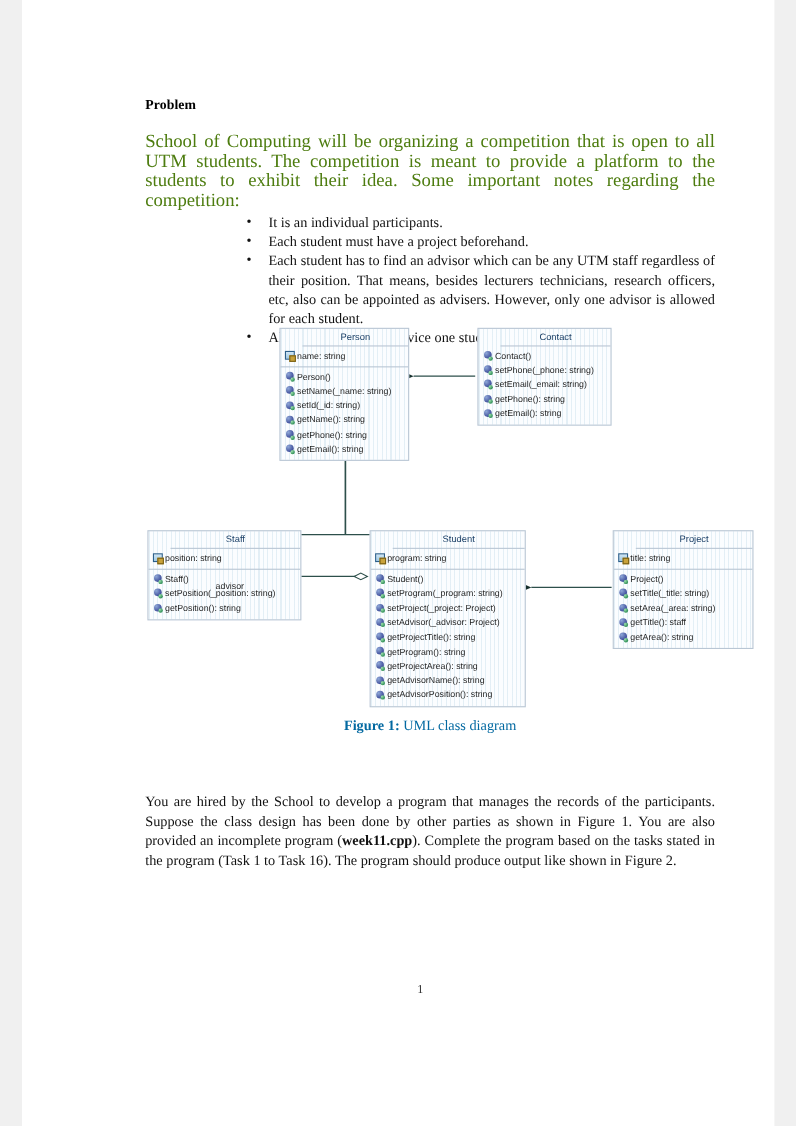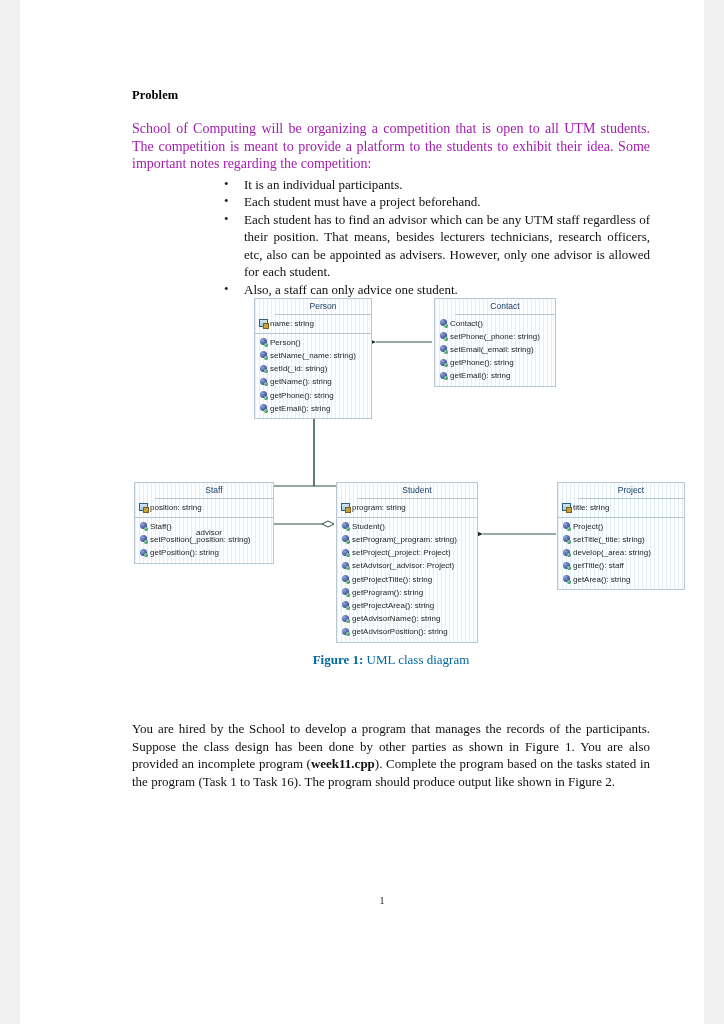--- a/index.html
+++ b/index.html
@@ -25,25 +25,25 @@
     width: 518px;
   }
   h1.problem-heading {
     font-size: 12.5px;
     font-weight: bold;
     margin: 0 0 17px 0;
     letter-spacing: 0.1px;
     color: #000;
   }
   p.body-text {
-    font-size: 14px;
+    font-size: 17px;
     line-height: 17.5px;
     text-align: justify;
     margin: 0;
-    color: #a21caf;
+    color: #4d7c0f;
   }
   ul.notes {
     list-style: none;
     margin: 3px 0 0 0;
     padding: 0 0 0 0;
   }
   ul.notes li {
     position: relative;
     font-size: 13px;
     line-height: 17.5px;
@@ -408,21 +408,21 @@
         <div class="uml-row">
           <span class="ico method"></span>
           <span>Project()</span>
         </div>
         <div class="uml-row">
           <span class="ico method"></span>
           <span>setTitle(_title: string)</span>
         </div>
         <div class="uml-row">
           <span class="ico method"></span>
-          <span>develop(_area: string)</span>
+          <span>setArea(_area: string)</span>
         </div>
         <div class="uml-row">
           <span class="ico method"></span>
           <span>getTitle(): staff</span>
         </div>
         <div class="uml-row">
           <span class="ico method"></span>
           <span>getArea(): string</span>
         </div>
       </div>

